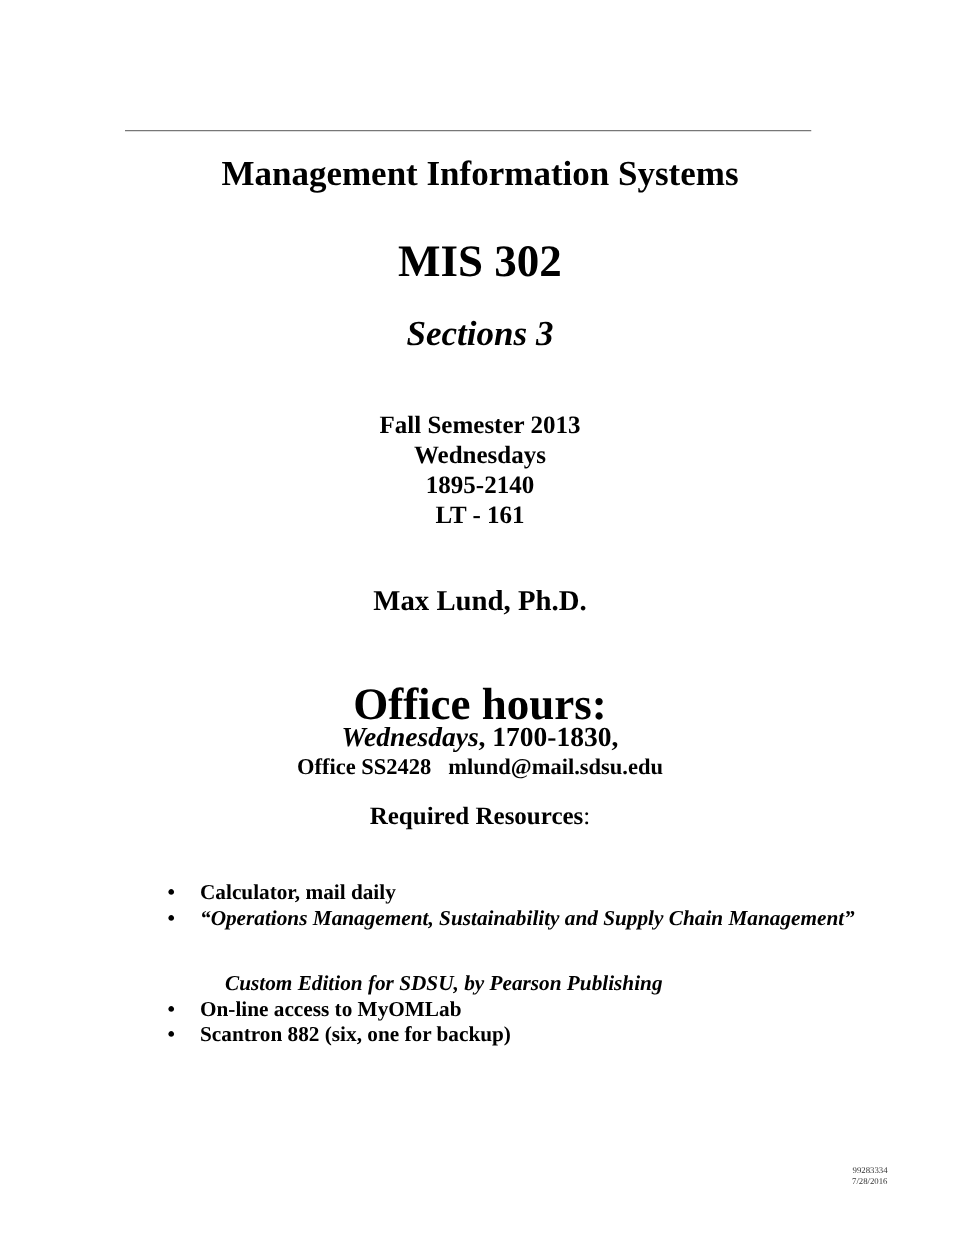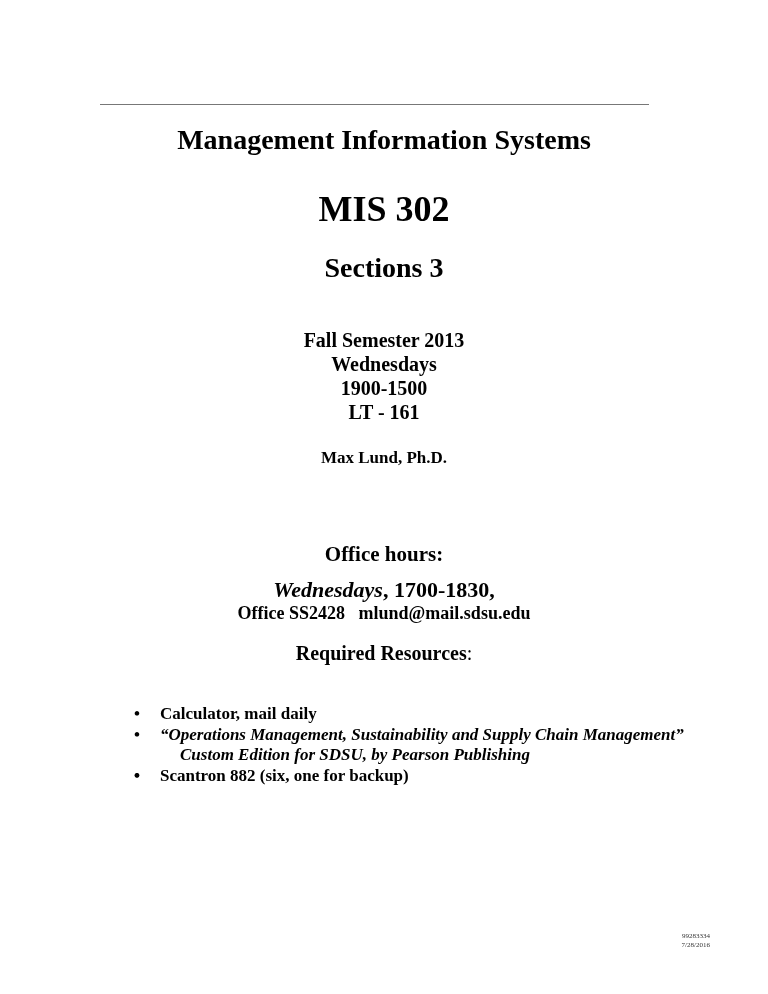--- a/index.html
+++ b/index.html
@@ -3,65 +3,65 @@
 <meta charset="utf-8">
 <style>
   html, body { margin:0; padding:0; background:#ffffff; }
   body { width:768px; height:994px; position:relative; overflow:hidden;
          font-family:"Liberation Serif", serif; color:#000; }
   .rule { position:absolute; left:100px; top:104px; width:549px; height:0;
           border-top:1px solid #777; }
   .c { position:absolute; left:0; width:768px; text-align:center; font-weight:bold; white-space:nowrap; }
   .t1 { top:124px; font-size:28px; }
   .t2 { top:188px; font-size:36px; }
-  .t3 { top:252px; font-size:28px; }
+  .t3 { top:252px; font-size:28px;font-style:italic; }
   .sched { top:328px; font-size:20px; line-height:24px; }
   .sched div { height:24px;text-align:center; }
-  .instr { top:448px; font-size:17px; }
-  .oh { top:542px; font-size:21px; }
+  .instr { top:468px; font-size:23px; }
+  .oh { top:542px; font-size:36px; }
   .ohd { top:577px; font-size:22px; }
   .ohd i { font-weight:bold; }
   .office { top:603px; font-size:18px; }
   .rr { top:642px; font-size:20px; }
   .rr .colon { font-weight:normal; }
   ul.res { position:absolute; left:134px; top:704px; margin:0; padding:0; list-style:none;
            font-size:17px; font-weight:bold; line-height:20.5px; }
   ul.res li { position:relative; padding-left:26px; white-space:nowrap; }
   ul.res li .bullet { position:absolute; left:0; top:0; }
-  ul.res li .cont { display:block; padding-left:20px; }
+  ul.res li .cont { display:block; padding-left:20px;margin-top:32px; }
   .stamp { position:absolute; left:650px; top:932px; width:60px; text-align:right;
            font-size:7px; line-height:9px; color:#333; }
 </style>
 </head>
 <body>
 
 <div class="rule"></div>
 
 <div class="c t1">Management Information Systems</div>
 <div class="c t2">MIS 302</div>
 <div class="c t3">Sections 3</div>
 
 <div class="c sched">
   <div>Fall Semester 2013</div>
   <div>Wednesdays</div>
-  <div>1900-1500</div>
+  <div>1895-2140</div>
   <div>LT - 161</div>
 </div>
 
 <div class="c instr">Max Lund, Ph.D.</div>
 
 <div class="c oh">Office hours:</div>
 <div class="c ohd"><i>Wednesdays</i><span>, 1700-1830,</span></div>
 <div class="c office"><span>Office SS2428</span>&nbsp;&nbsp;&nbsp;<span>mlund@mail.sdsu.edu</span></div>
 
 <div class="c rr"><span>Required Resources</span><span class="colon">:</span></div>
 
 <ul class="res">
   <li><span class="bullet">•</span><span>Calculator, mail daily</span></li>
   <li style="font-style:italic;"><span class="bullet" style="font-style:normal;">•</span><span>“Operations Management, Sustainability and Supply Chain Management”</span><span class="cont">Custom Edition for SDSU, by Pearson Publishing</span></li>
-  <li><span class="bullet">•</span></li>
+  <li><span class="bullet">•</span><span>On-line access to MyOMLab</span></li>
   <li><span class="bullet">•</span><span>Scantron 882 (six, one for backup)</span></li>
 </ul>
 
 <div class="stamp">
   <div>99283334</div>
   <div>7/28/2016</div>
 </div>
 
 </body></html>

